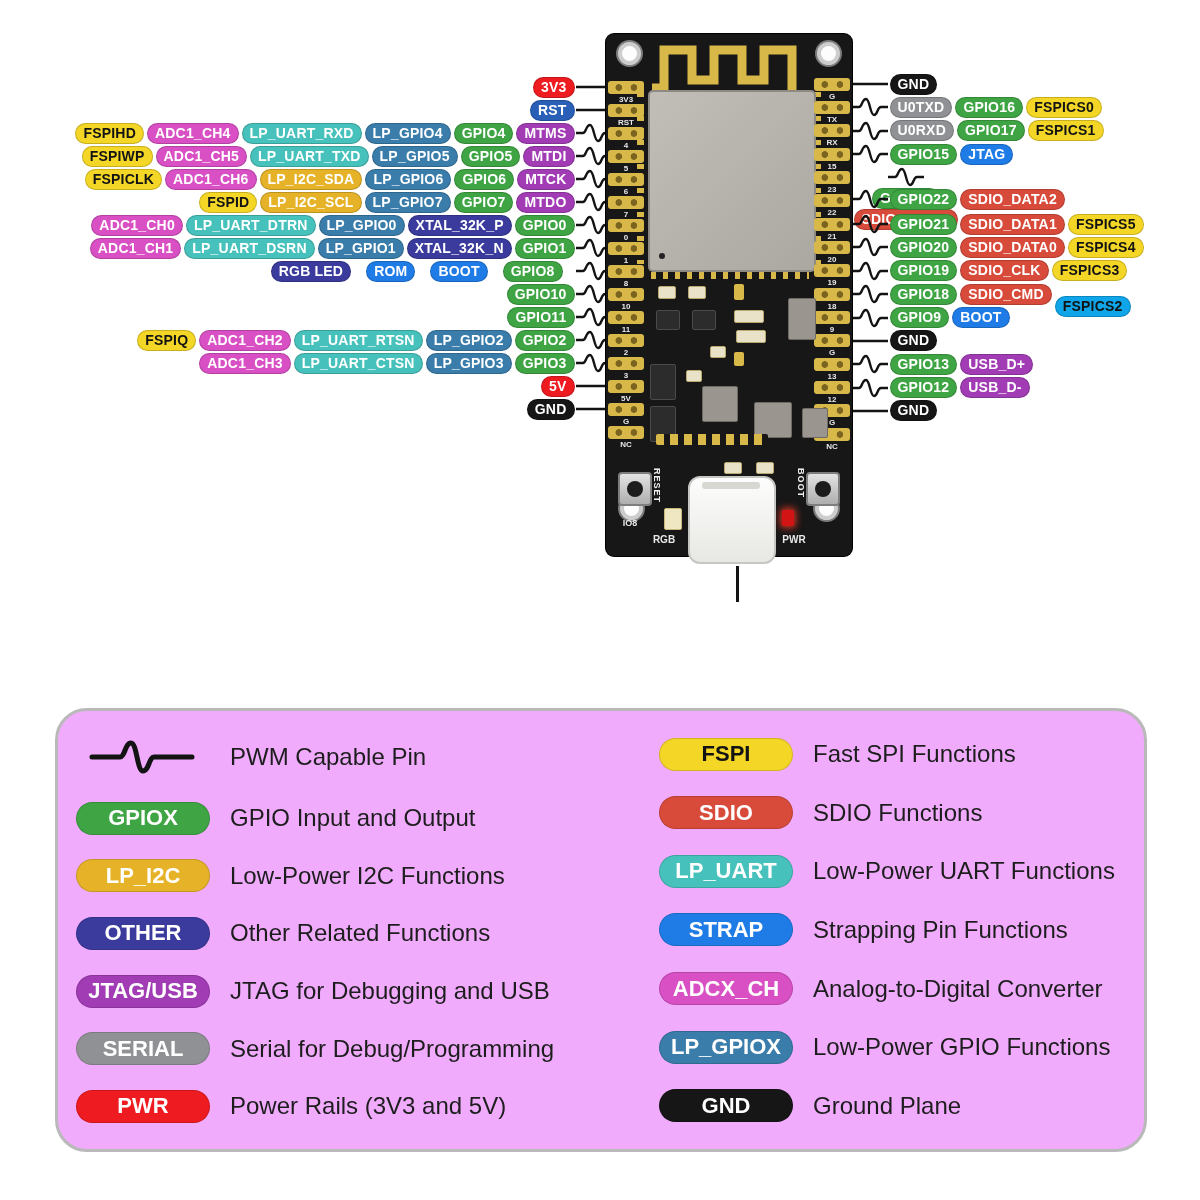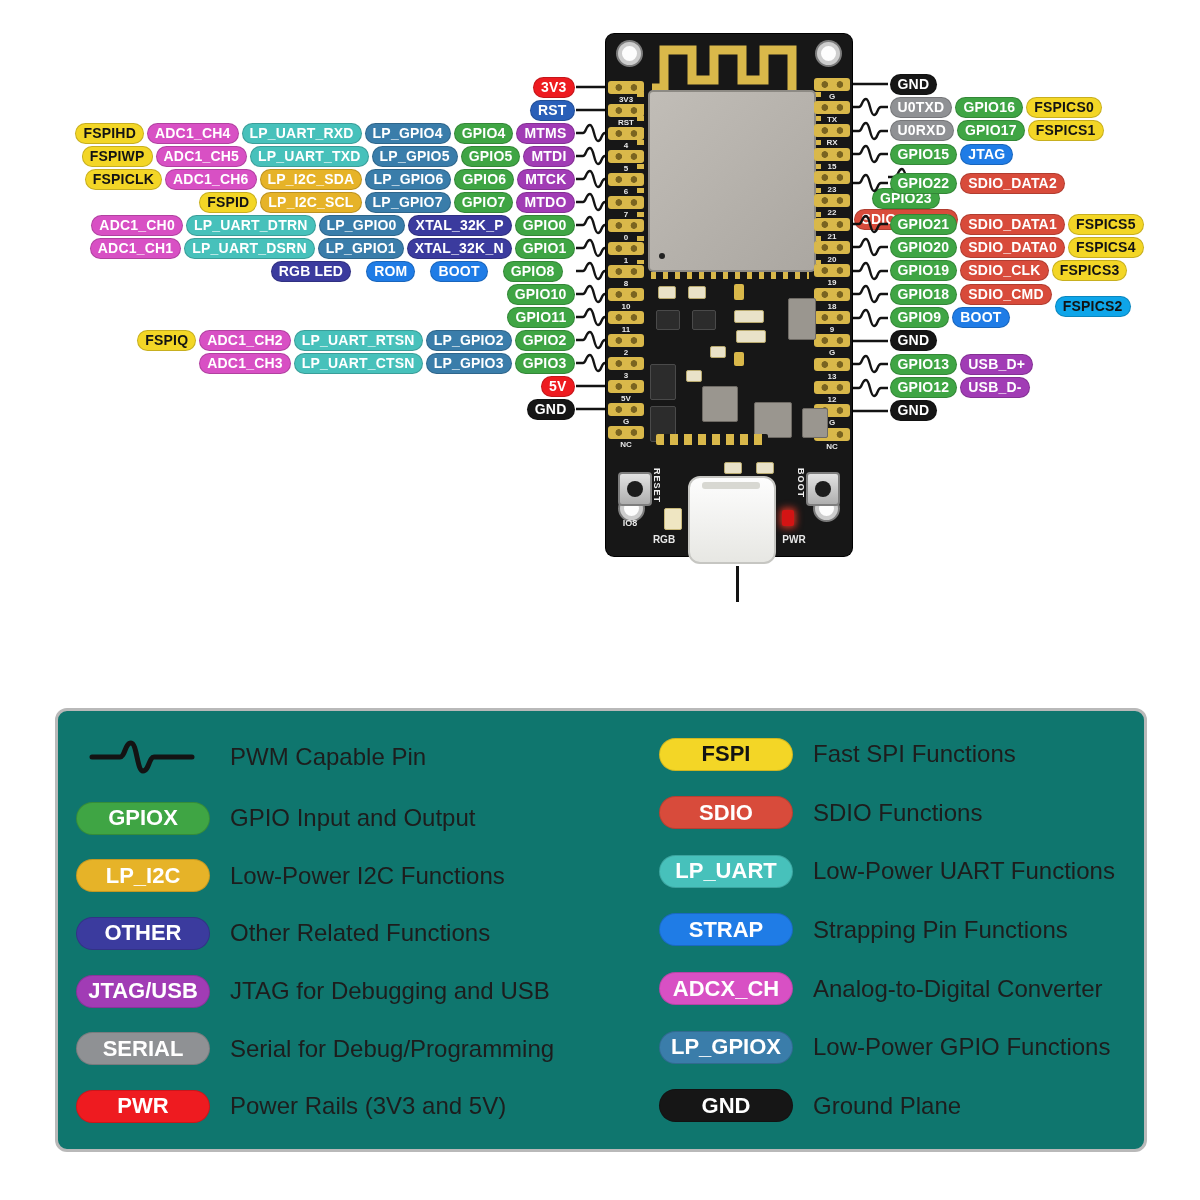--- a/index.html
+++ b/index.html
@@ -50,22 +50,22 @@
 
   
   .usb{position:absolute;left:688px;top:476px;width:84px;height:84px;border-radius:12px;z-index:5;
        background:linear-gradient(#fdfdfd,#e7e7e3);border:2px solid #c6c6c2;}
   .usb-top{position:absolute;left:12px;top:4px;width:58px;height:7px;border-radius:3px;background:#d8d8d2;}
   .usb-line{position:absolute;left:736px;top:566px;width:3px;height:36px;background:#131313;}
   .usb-caption{position:absolute;left:600px;top:606px;width:280px;text-align:center;
                font-size:27px;font-weight:bold;color:#131313;}
 
   
-  .legend{position:absolute;left:55px;top:708px;width:1086px;height:438px;background:#0f766e;
-          border:3px solid #b9b9b9;border-radius:12px;display:flex;}
+  .legend{position:absolute;left:55px;top:708px;width:1086px;height:438px;background:#f0abfc;
+          border:3px solid #b9b9b9;border-radius:32px;display:flex;}
   .legend-col{flex:1 1 50%;display:flex;flex-direction:column;justify-content:space-around;
               padding:14px 0 14px 10px;box-sizing:border-box;}
   .legend-col.right{padding-left:50px;}
   .legend-row{display:flex;align-items:center;}
   .legend-key{width:150px;display:flex;justify-content:center;flex:0 0 150px;}
   .legend-pill{min-width:134px;height:33px;border-radius:17px;display:flex;align-items:center;
                justify-content:center;font-size:22px;font-weight:bold;color:#fff;padding:0 10px;
                box-sizing:border-box;box-shadow:inset 0 0 0 1px rgba(0,0,0,.15);}
   .legend-pill.dark{color:#131313;}
   .legend-label{margin-left:12px;font-size:24px;color:#1d1d1d;}
@@ -234,21 +234,21 @@
         <span class="pill" style="background: rgb(63, 165, 68);">GPIO15</span>
         <span class="pill" style="background: rgb(31, 124, 230);">JTAG</span>
       </div>
       <div class="pin-row right" style="top: 166.4px; flex-direction: column;">
         <svg class="wire" width="36" height="22" viewBox="0 0 36 22">
           <path d="M0 11h7c3 0 3-8 7-8s4 16 8 16 3-8 7-8h7" fill="none" stroke="#131313" stroke-width="2.4" stroke-linecap="round"></path>
         </svg>
         <span class="pill" style="background: rgb(63, 165, 68);">GPIO23</span>
         <span class="pill" style="background: rgb(216, 75, 59);">SDIO_DATA3</span>
       </div>
-      <div class="pin-row right" style="top: 172px;">
+      <div class="pin-row right" style="top: 188px;">
         <svg class="wire" width="36" height="22" viewBox="0 0 36 22">
           <path d="M0 11h7c3 0 3-8 7-8s4 16 8 16 3-8 7-8h7" fill="none" stroke="#131313" stroke-width="2.4" stroke-linecap="round"></path>
         </svg>
         <span class="pill" style="background: rgb(63, 165, 68);">GPIO22</span>
         <span class="pill" style="background: rgb(216, 75, 59);">SDIO_DATA2</span>
       </div>
       <div class="pin-row right" style="top: 213.1px;">
         <svg class="wire" width="36" height="22" viewBox="0 0 36 22">
           <path d="M0 11h7c3 0 3-8 7-8s4 16 8 16 3-8 7-8h7" fill="none" stroke="#131313" stroke-width="2.4" stroke-linecap="round"></path>
         </svg>

